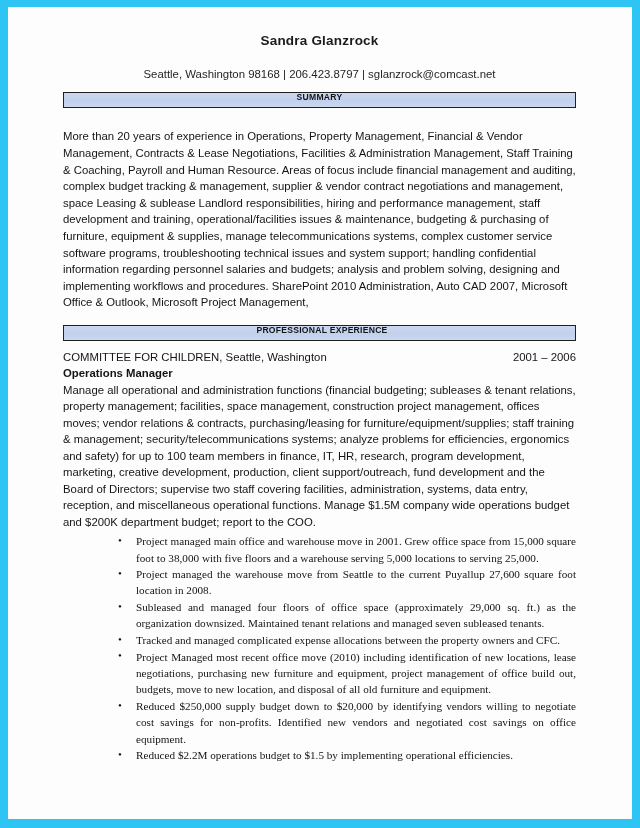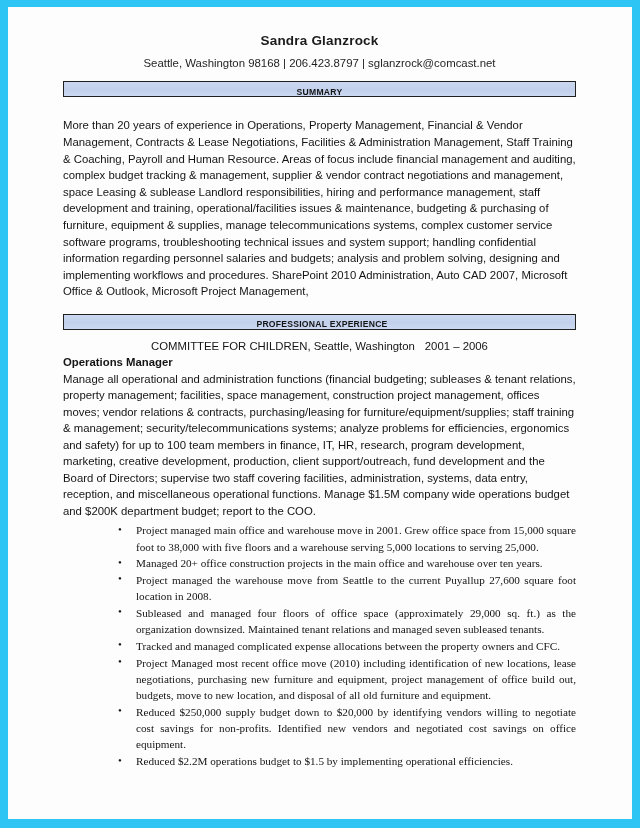--- a/index.html
+++ b/index.html
@@ -38,32 +38,32 @@
     font-weight: bold;
     color: #1b1b1b;
     letter-spacing: 0.2px;
     line-height: 1.35;
   }
   .contact {
     text-align: center;
     font-size: 11.4px;
     color: #1f1f1f;
     line-height: 1.5;
-    margin-top: 5px;
+    margin-top: 16px;
   }
 
   
   .banner {
     margin-top: 9px;
     border: 1.4px solid #20201f;
     background: #c9d6ef;
     background: linear-gradient(180deg,#ccd8f0 0%, #c2d0ec 55%, #ccd8f0 100%);
     height: 16px;
     display: flex;
-    align-items: flex-end;
+    align-items: flex-start;
     justify-content: center;
     padding: 0 2px;
   }
   .banner-label {
     font-size: 8.6px;
     font-weight: bold;
     letter-spacing: 0.25px;
     color: #141414;
     line-height: 1;
   }
@@ -73,21 +73,21 @@
   .para {
     font-size: 11.35px;
     color: #141414;
     line-height: 1.465;
     margin-top: 20px;
     text-align: left;
   }
 
   .joberow {
     display: flex;
-    justify-content: center;
+    justify-content: space-between;
     align-items: baseline;
     font-size: 11.35px;
     color: #141414;
     margin-top: 9px;
     line-height: 1.4;
   }
   .job-dates { white-space: nowrap; padding-left: 10px; }
   .job-title {
     font-size: 11.35px;
     font-weight: bold;
@@ -145,21 +145,20 @@
     </div>
 
     <div class="joberow">
       <span class="job-employer">COMMITTEE FOR CHILDREN, Seattle, Washington</span>
       <span class="job-dates">2001 – 2006</span>
     </div>
     <div class="job-title">Operations Manager</div>
     <div class="job-desc">Manage all operational and administration functions (financial budgeting; subleases &amp; tenant relations, property management; facilities, space management, construction project management, offices moves; vendor relations &amp; contracts, purchasing/leasing for furniture/equipment/supplies; staff training &amp; management; security/telecommunications systems; analyze problems for efficiencies, ergonomics and safety) for up to 100 team members in finance, IT, HR, research, program development, marketing, creative development, production, client support/outreach, fund development and the Board of Directors; supervise two staff covering facilities, administration, systems, data entry, reception, and miscellaneous operational functions. Manage $1.5M company wide operations budget and $200K department budget; report to the COO.</div>
     <ul class="bullets">
       <li>Project managed main office and warehouse move in 2001.  Grew office space from 15,000 square foot to 38,000 with five floors and a warehouse serving 5,000 locations to serving 25,000.</li>
-      <li>Managed 20+ office construction projects in the main office and warehouse over ten years.</li>
       <li>Project managed the warehouse move from Seattle to the current Puyallup 27,600 square foot location in 2008.</li>
       <li>Subleased and managed four floors of office space (approximately 29,000 sq. ft.) as the organization downsized.  Maintained tenant relations and managed seven subleased tenants.</li>
       <li>Tracked and managed complicated expense allocations between the property owners and CFC.</li>
       <li>Project Managed most recent office move (2010) including identification of new locations, lease negotiations, purchasing new furniture and equipment, project management of office build out, budgets, move to new location, and disposal of all old furniture and equipment.</li>
       <li>Reduced $250,000 supply budget down to $20,000 by identifying vendors willing to negotiate cost savings for non-profits.  Identified new vendors and negotiated cost savings on office equipment.</li>
       <li>Reduced $2.2M operations budget to $1.5 by implementing operational efficiencies.</li>
 
     </ul>
 
   </div>

